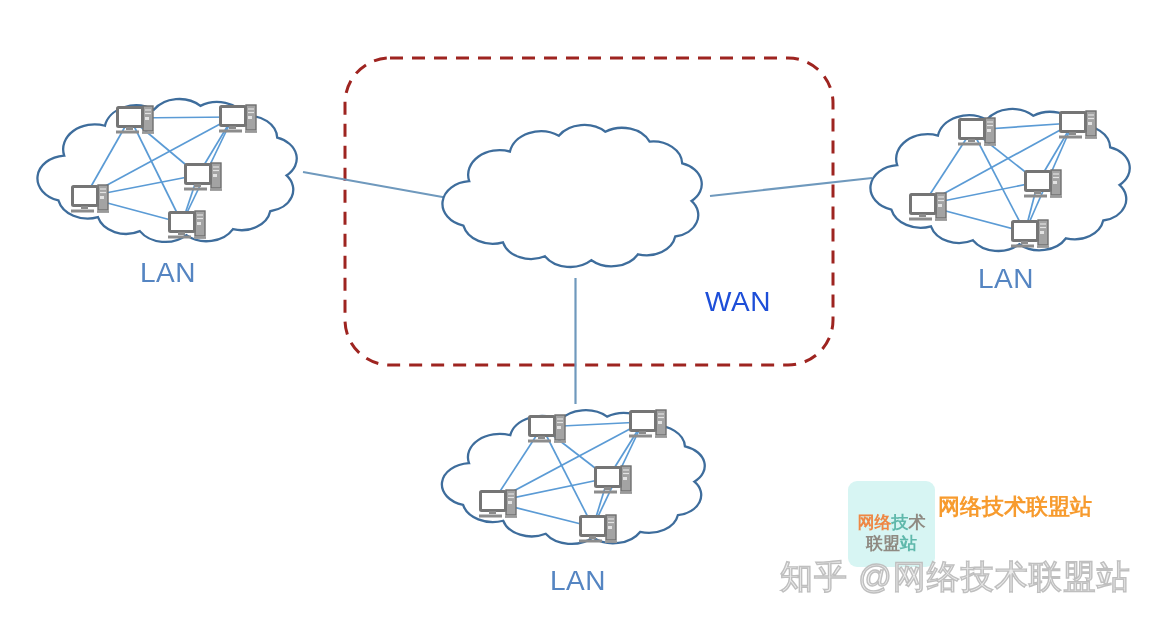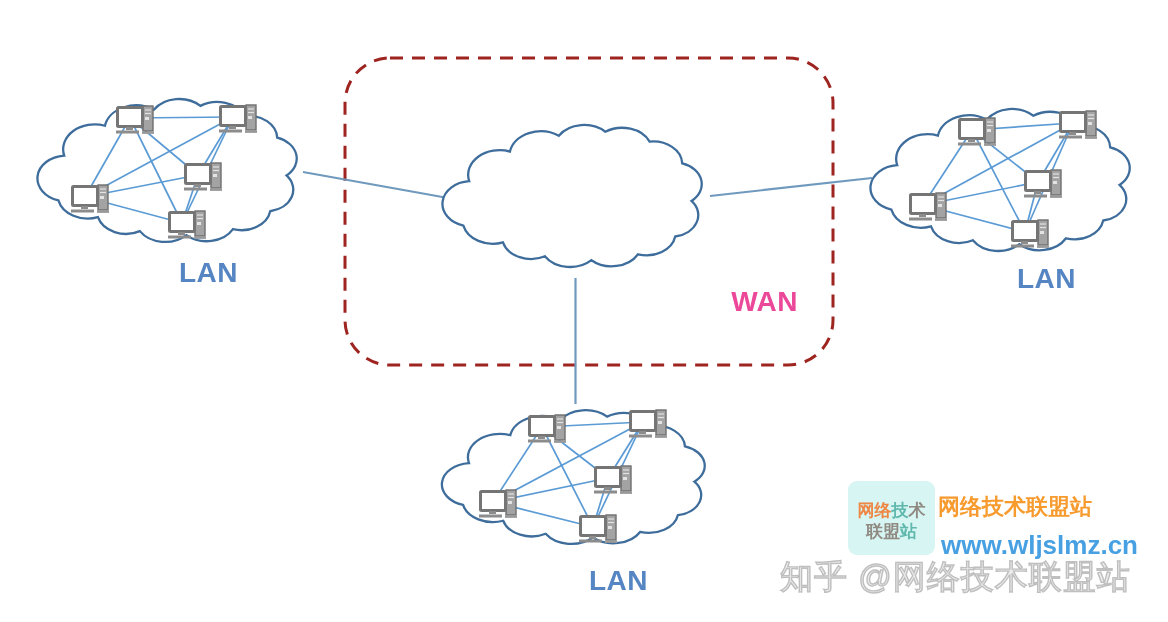--- a/index.html
+++ b/index.html
@@ -6,28 +6,28 @@
   .canvas{
     position:relative;width:1168px;height:622px;background:#ffffff;overflow:hidden;
     font-family:"Liberation Sans",sans-serif;
   }
   svg.scene{position:absolute;left:0;top:0;}
   .cloud{fill:#ffffff;stroke:#3e6d9c;stroke-width:2.3px;}
   .wan-link{stroke:#6f99bd;stroke-width:2.2px;}
   .mesh-line{stroke:#5b9bd5;stroke-width:1.7px;}
   .wan-box{fill:none;stroke:#9e2420;stroke-width:3px;stroke-dasharray:13 9;}
   .net-label{
-    position:absolute;font-weight:bold;font-size:28px;color:#5585c2;
-    letter-spacing:0.5px;width:140px;text-align:right;
+    position:absolute;font-weight:normal;font-size:28px;color:#5585c2;
+    letter-spacing:0.5px;width:140px;text-align:center;
   }
-  .wan-label{color:#ec4899;width:120px;}
+  .wan-label{color:#1d4ed8;width:120px;}
   .wm-logo{
     position:absolute;left:848px;top:481px;width:87px;height:74px;
     background:#d7f5f3;border-radius:9px;text-align:center;
-    font-weight:bold;font-size:17px;line-height:21px;padding-top:0;
+    font-weight:bold;font-size:17px;line-height:21px;padding-top:12px;
   }
   .wm-logo-inner{margin-top:19px;}
   .lg-or{color:#ee8744;}
   .lg-teal{color:#5fb8ab;}
   .lg-gray{color:#8f8a82;}
   .wm-title{
     position:absolute;left:938px;top:492px;font-weight:bold;font-size:22px;
     color:#f79b2e;letter-spacing:0px;white-space:nowrap;
   }
   .wm-url{
@@ -142,16 +142,15 @@
   <div class="net-label" style="left:508px;top:565px;">LAN</div>
   <div class="net-label wan-label" style="left:678px;top:286px;">WAN</div>
 
   <div class="wm-logo">
     <div class="wm-logo-inner">
       <span class="lg-or">网络</span><span class="lg-teal">技</span><span class="lg-gray">术</span><br>
       <span class="lg-gray">联盟</span><span class="lg-teal">站</span>
     </div>
   </div>
   <div class="wm-title">网络技术联盟站</div>
-  <div class="wm-url">www.wljslmz.cn</div>
   <div class="wm-zhihu">知乎 @网络技术联盟站</div>
 
 </div>
 
 </body></html>

